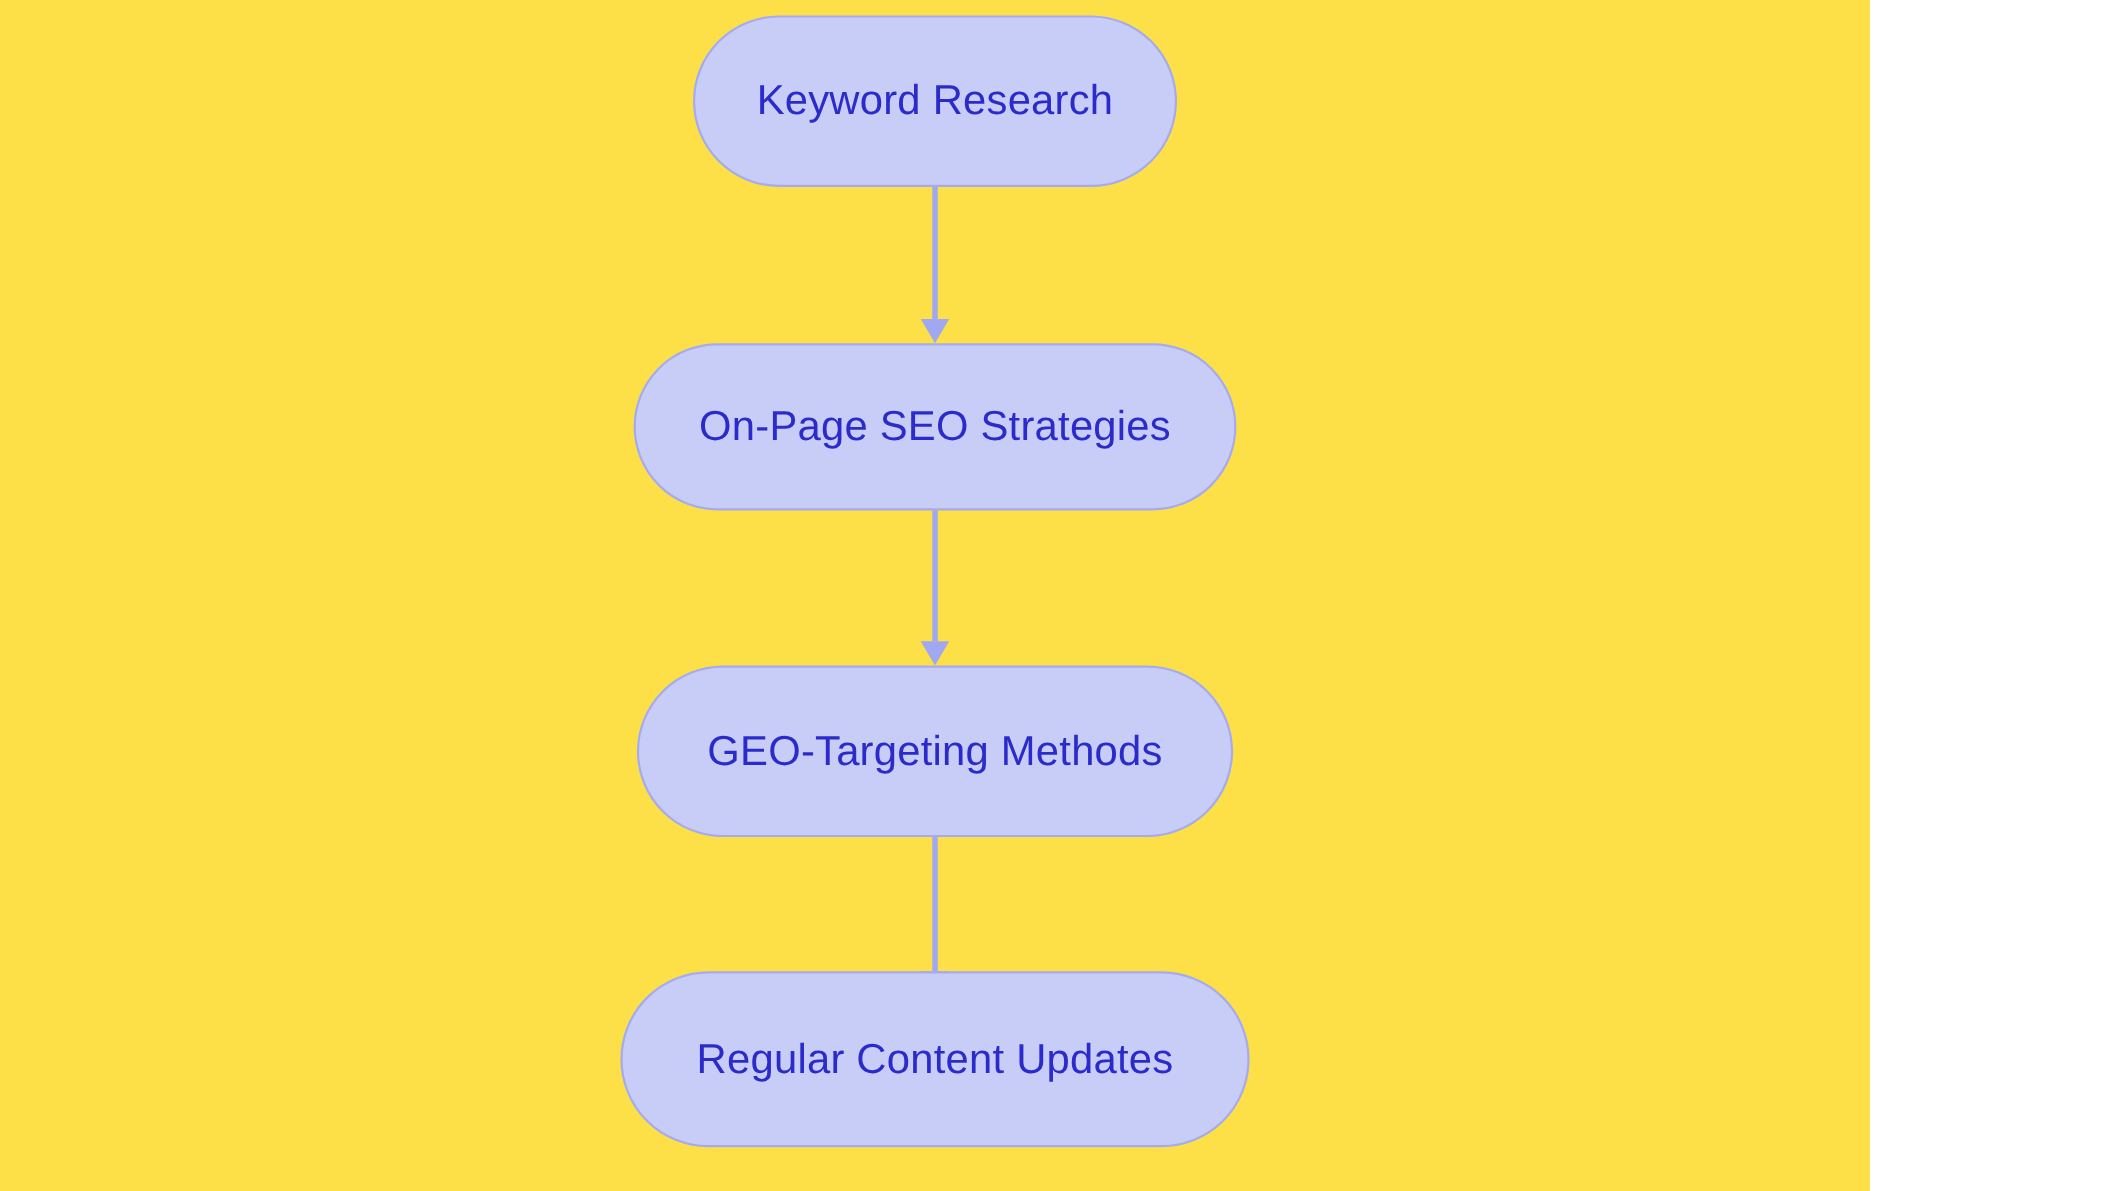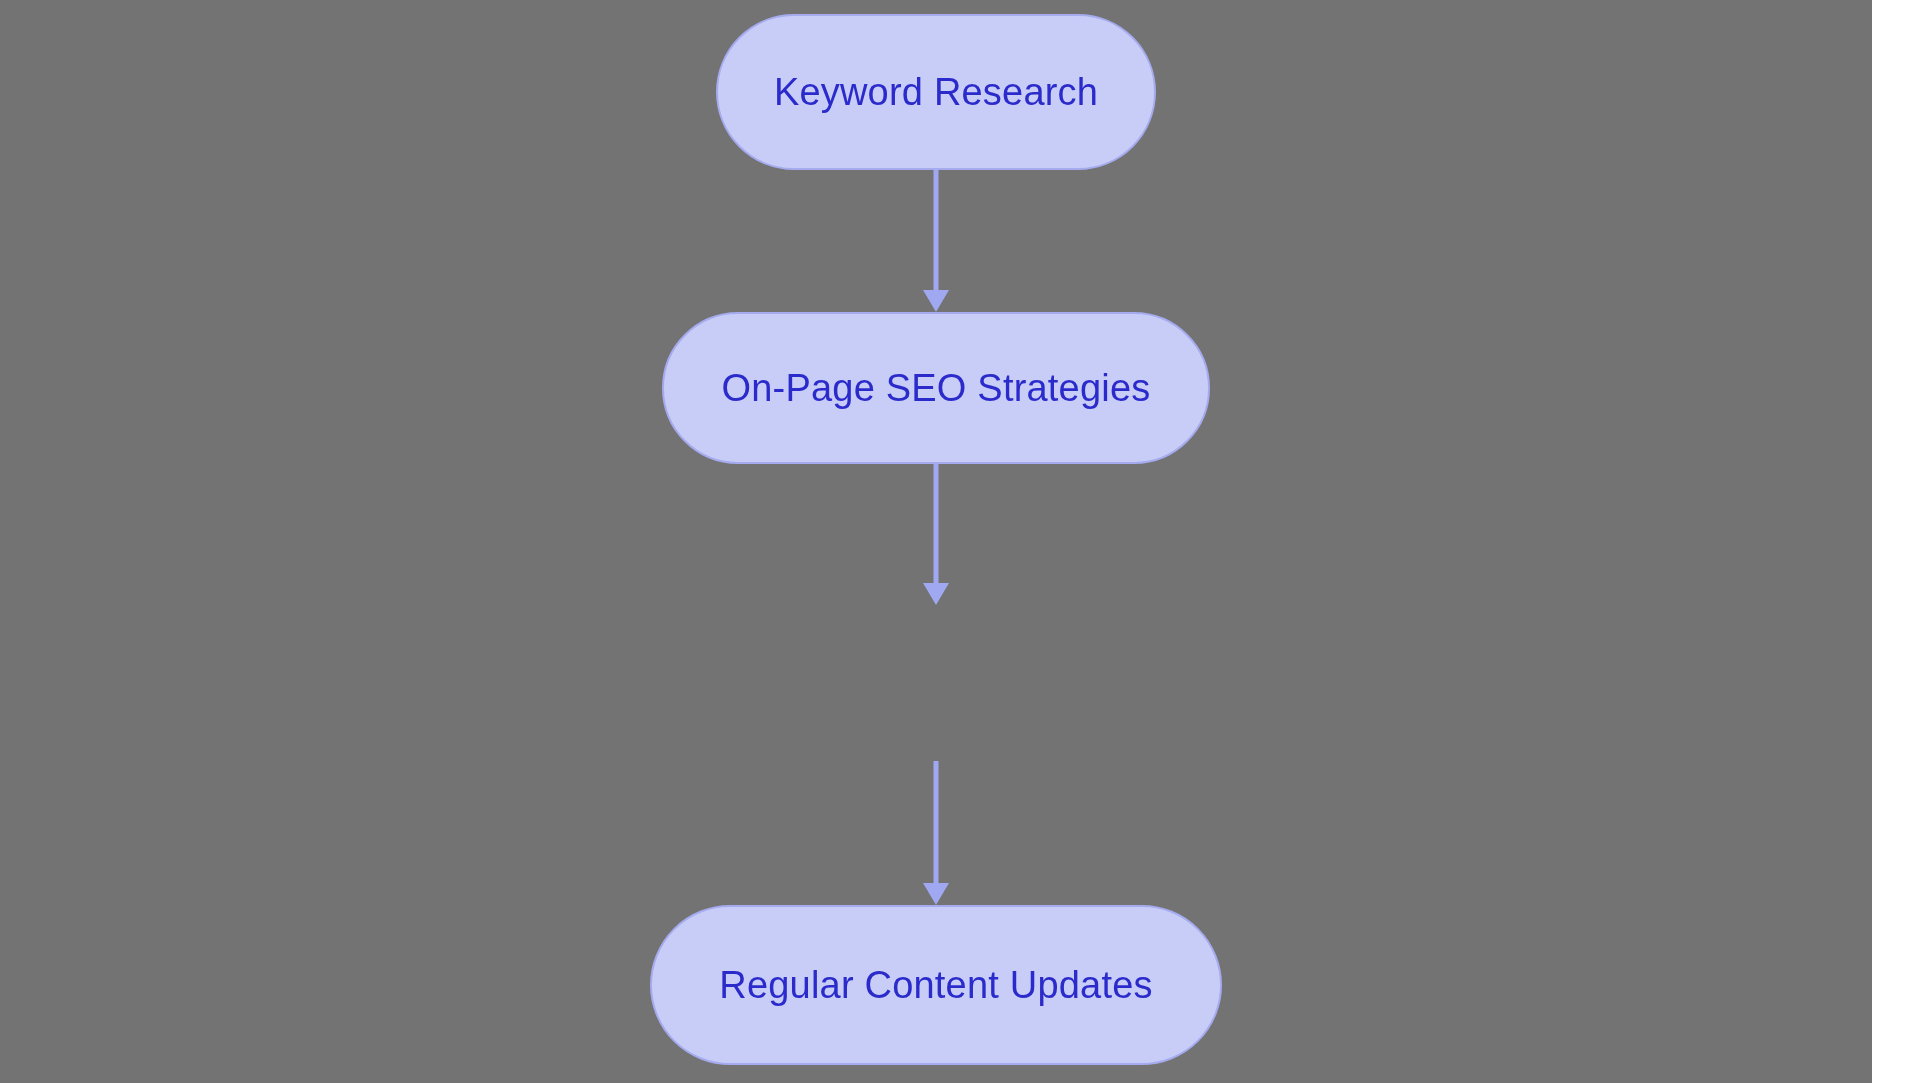--- a/index.html
+++ b/index.html
@@ -9,23 +9,23 @@
   body {
     width: 1920px;
     height: 1083px;
     background: #ffffff;
     font-family: "Liberation Sans", sans-serif;
     overflow: hidden;
   }
 
   #flowchart {
     position: relative;
-    width: 1872px;
+    width: 1700px;
     height: 1083px;
-    background: #737373;
+    background: #fde047;
   }
 
   .node {
     position: absolute;
     left: 50%;
     transform: translateX(-50%);
     box-sizing: border-box;
     display: flex;
     align-items: center;
     justify-content: center;
@@ -42,21 +42,21 @@
 
   .node-label {
     display: block;
     color: #2b2bcc;
   }
 
   
   .node-1 { top: 14px;  width: 440px; height: 156px; }
   .node-2 { top: 312px; width: 548px; height: 152px; text-align: center; }
   .node-3 { top: 605px; width: 542px; height: 156px; }
-  .node-4 { top: 905px; width: 572px; height: 160px; }
+  .node-4 { top: 883px; width: 572px; height: 160px; }
 
   
   .connector {
     position: absolute;
     left: 50%;
     transform: translateX(-50%);
     width: 26px;
   }
   .connector .line {
     position: absolute;
@@ -103,20 +103,23 @@
 
   <div class="node node-2">
     <span class="node-label">On-Page SEO Strategies</span>
   </div>
 
   <div class="connector connector-2">
     <div class="line"></div>
     <div class="head"></div>
   </div>
 
+  <div class="node node-3">
+    <span class="node-label">GEO-Targeting Methods</span>
+  </div>
 
   <div class="connector connector-3">
     <div class="line"></div>
     <div class="head"></div>
   </div>
 
   <div class="node node-4">
     <span class="node-label">Regular Content Updates</span>
   </div>
 

